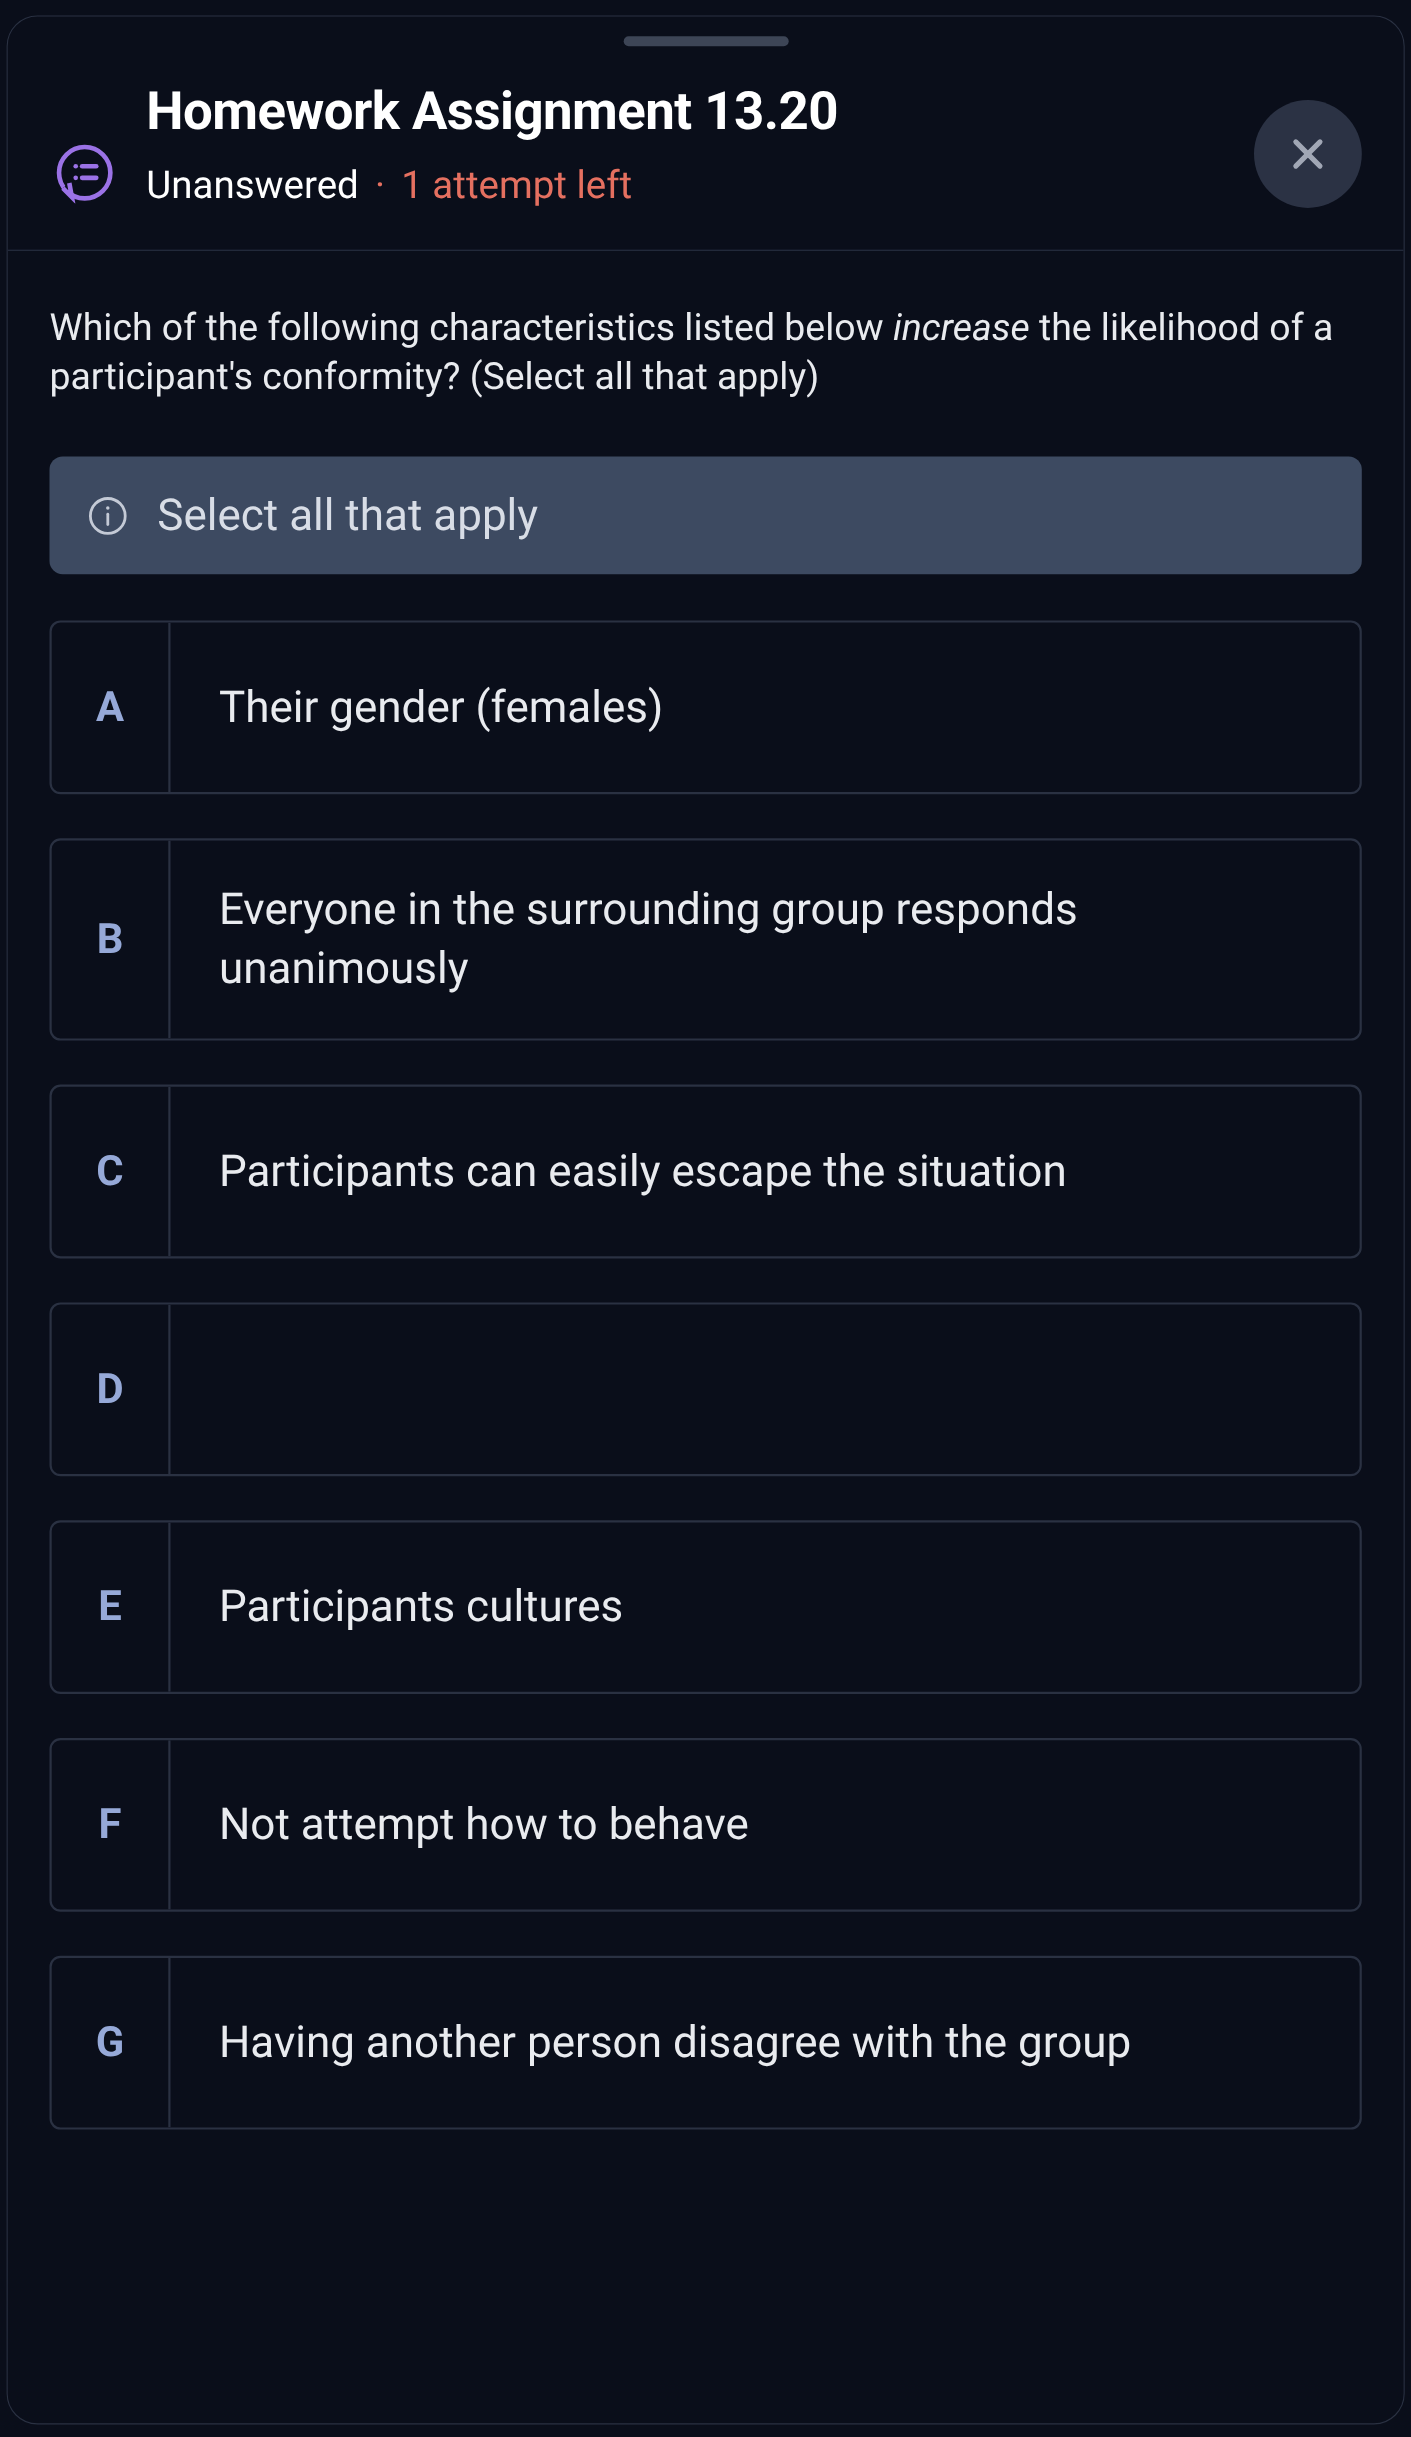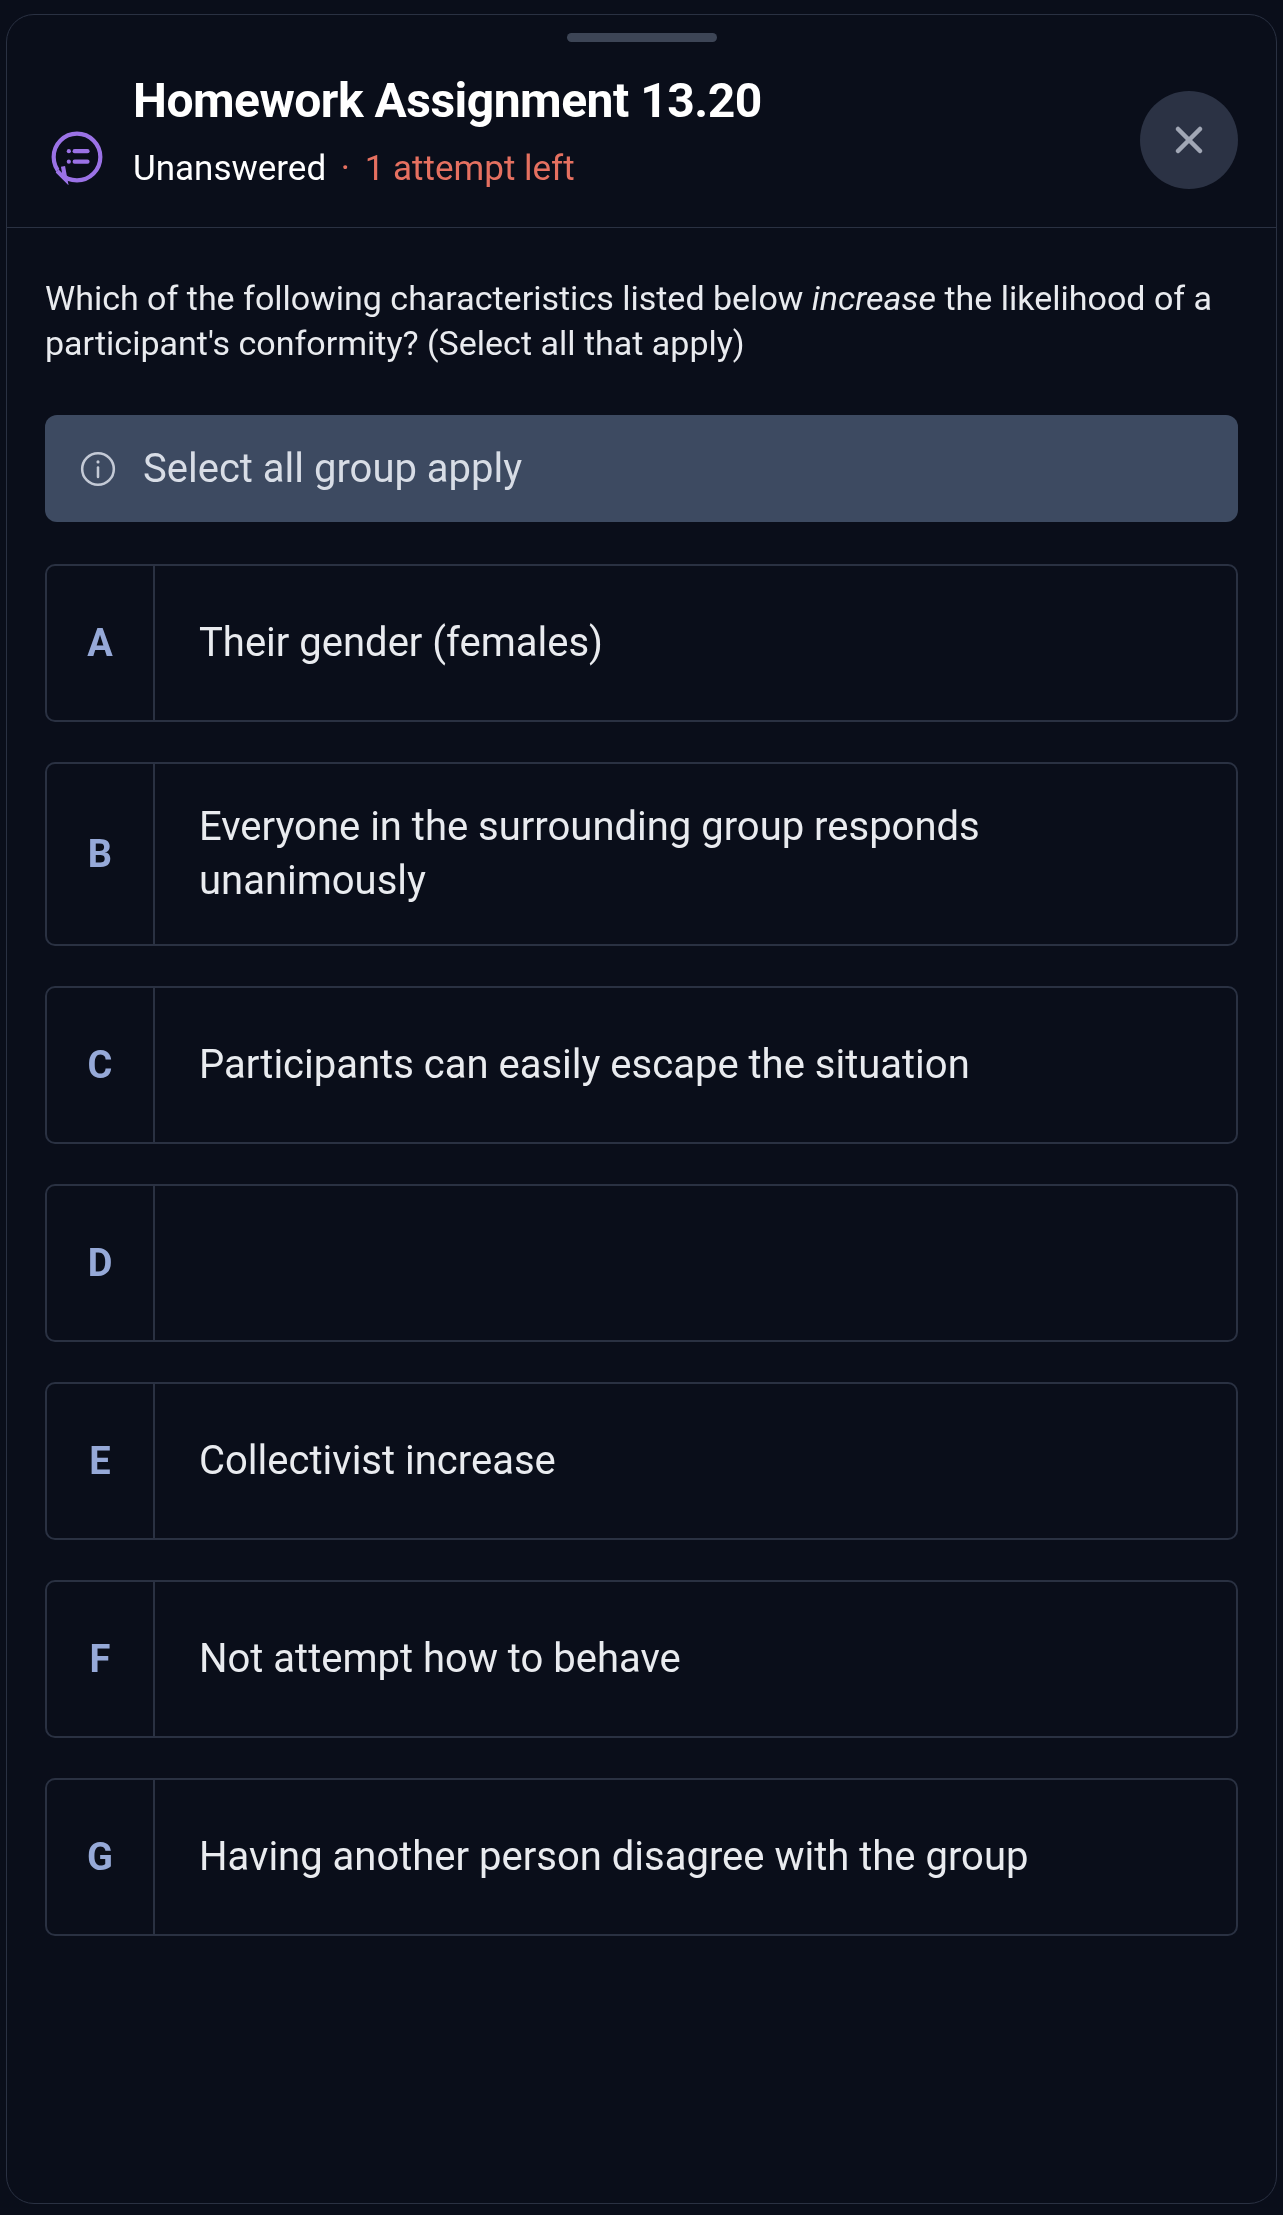--- a/index.html
+++ b/index.html
@@ -178,42 +178,42 @@
     <div class="question">
       <span>Which of the following characteristics listed below </span><em>increase</em><span> the likelihood of a participant's conformity? (Select all that apply)</span>
     </div>
 
     <div class="hint-bar">
       <svg width="38" height="38" viewBox="0 0 24 24" fill="none" stroke="#c4cad6" stroke-width="1.6">
         <circle cx="12" cy="12" r="10"></circle>
         <circle cx="12" cy="7.5" r="1" fill="#c4cad6" stroke="none"></circle>
         <line x1="12" y1="11" x2="12" y2="17" stroke-linecap="round"></line>
       </svg>
-      <span class="hint-text">Select all group apply</span>
+      <span class="hint-text">Select all that apply</span>
     </div>
 
     <div class="options">
       <div class="option">
         <div class="option-letter">A</div>
         <div class="option-text">Their gender (females)</div>
       </div>
       <div class="option">
         <div class="option-letter">B</div>
         <div class="option-text">Everyone in the surrounding group responds unanimously</div>
       </div>
       <div class="option">
         <div class="option-letter">C</div>
         <div class="option-text">Participants can easily escape the situation</div>
       </div>
       <div class="option">
         <div class="option-letter">D</div>
       </div>
       <div class="option">
         <div class="option-letter">E</div>
-        <div class="option-text">Collectivist increase</div>
+        <div class="option-text">Participants cultures</div>
       </div>
       <div class="option">
         <div class="option-letter">F</div>
         <div class="option-text">Not attempt how to behave</div>
       </div>
       <div class="option">
         <div class="option-letter">G</div>
         <div class="option-text">Having another person disagree with the group</div>
       </div>
     </div>

